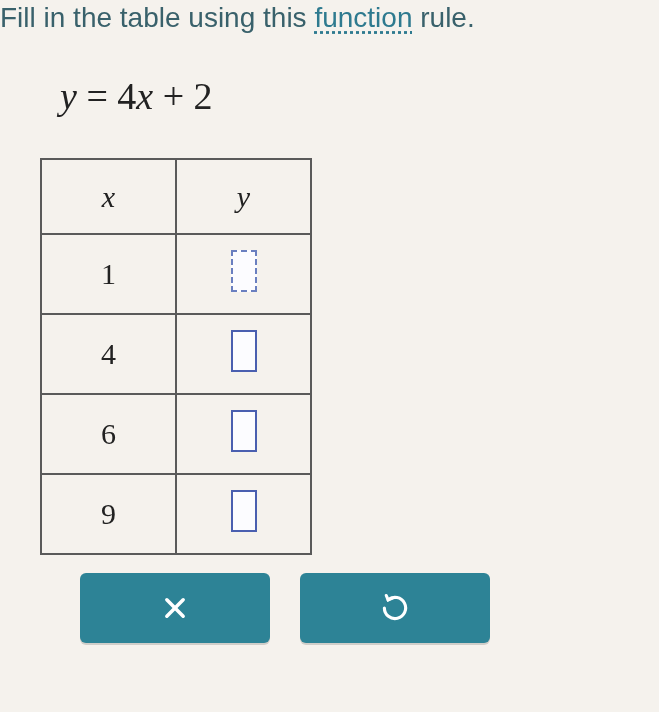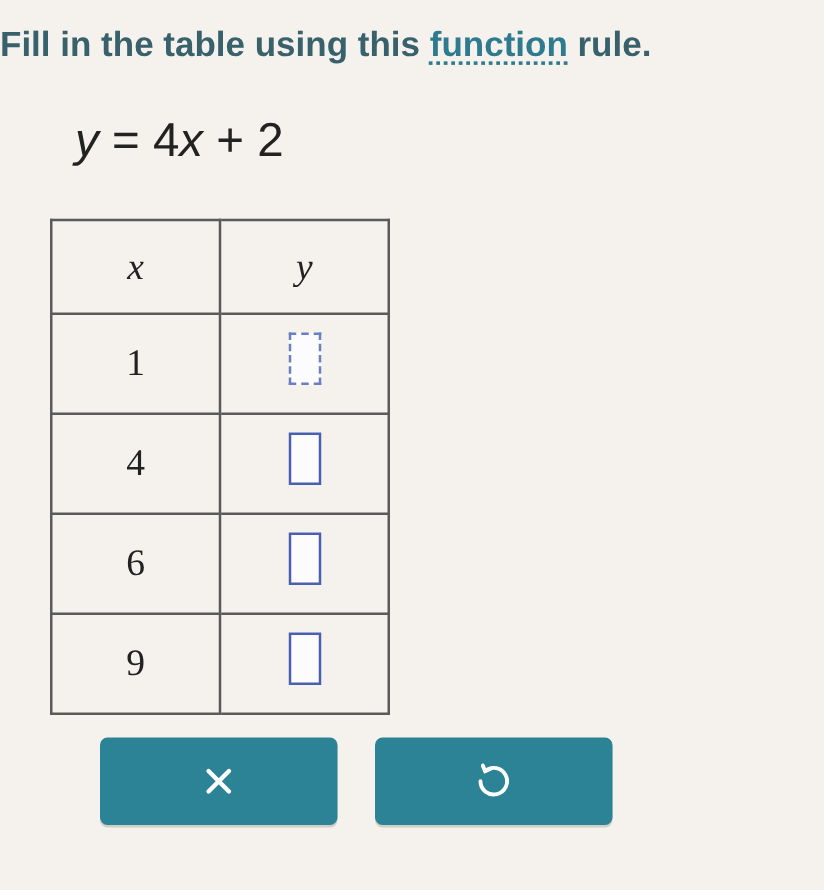--- a/index.html
+++ b/index.html
@@ -7,30 +7,30 @@
     width: 659px;
     height: 712px;
     background: #f5f2ed;
     font-family: Verdana, Geneva, sans-serif;
     position: relative;
     overflow: hidden;
   }
   .prompt {
     font-size: 28px;
     color: #39616b;
-    padding: 20px 0 0 0;
-    font-weight: 700;
+    padding: 2px 0 0 0;
+    font-weight: 400;
   }
   .link {
     color: #2e7a8f;
     text-decoration: underline dotted;
     text-underline-offset: 4px;
   }
   .equation {
-    font-family: Liberation Sans, sans-serif;
+    font-family: Liberation Serif, serif;
     font-style: italic;
     font-size: 38px;
     color: #222;
     margin: 40px 0 0 60px;
   }
   .table-wrap {
     margin: 40px 0 0 40px;
   }
   table {
     border-collapse: collapse;

